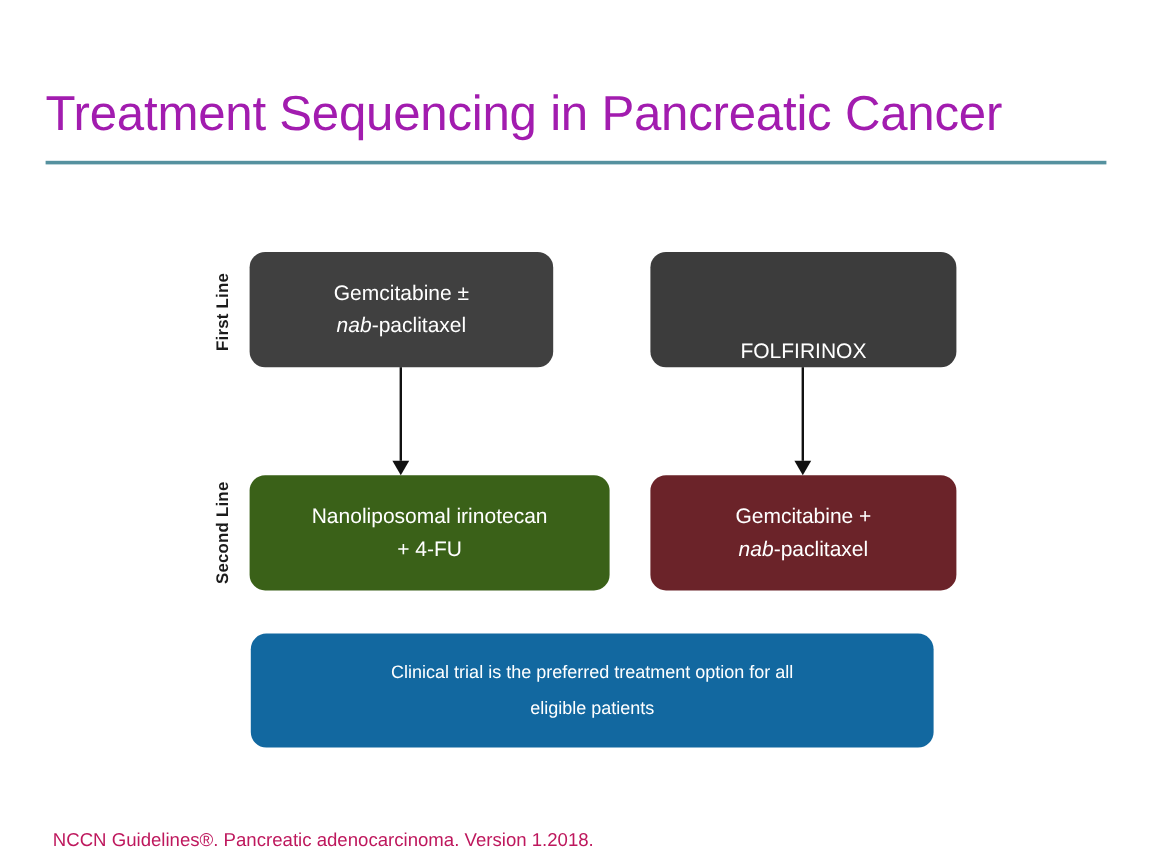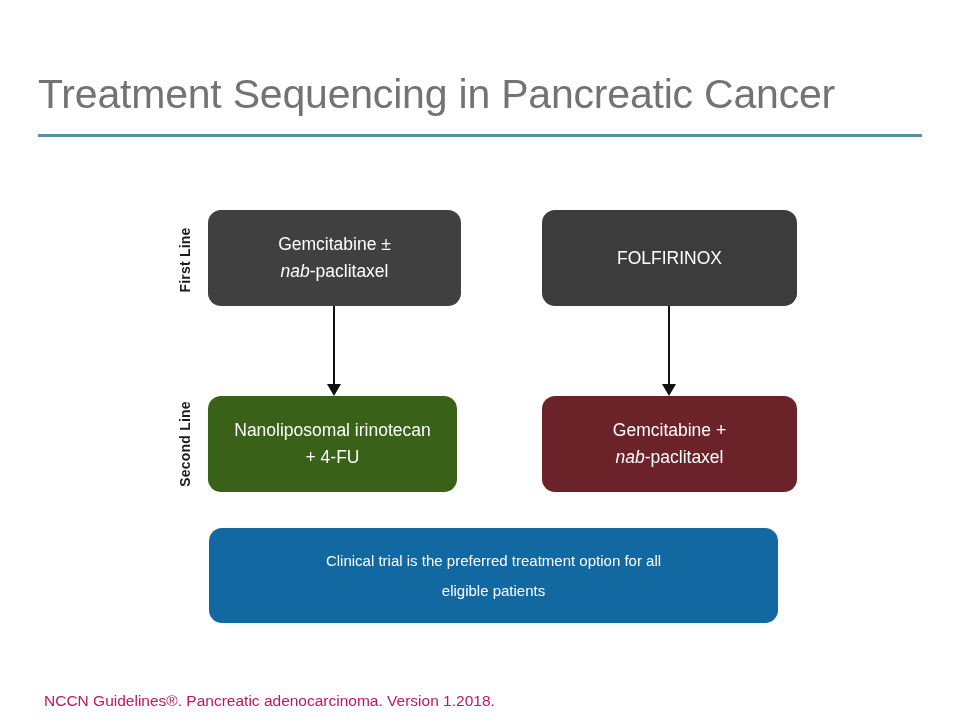--- a/index.html
+++ b/index.html
@@ -22,21 +22,21 @@
 
   
   .title {
     position: absolute;
     left: 38px;
     top: 68px;
     width: 884px;
     font-size: 41px;
     line-height: 52px;
     font-weight: 400;
-    color: #737373;
+    color: #a21caf;
     letter-spacing: -0.2px;
     white-space: nowrap;
   }
   .title-rule {
     position: absolute;
     left: 38px;
     top: 134px;
     width: 884px;
     height: 3px;
     background: #55919f;
@@ -80,22 +80,22 @@
     color: #ffffff;
     font-size: 17.5px;
     line-height: 27px;
     padding: 0 14px;
     box-sizing: border-box;
   }
   .box .txt { display: block; width: 100%; }
   .box i { font-style: italic; }
 
   .box-gem-nab   { left: 208px; top: 210px; width: 253px; height: 96px; background: #404040; }
-  .box-folfirinox{ left: 542px; top: 210px; width: 255px; height: 96px; background: #3c3c3c; }
-  .box-nanolipo  { left: 208px; top: 396px; width: 249px; height: 96px; background: #3a6118; }
+  .box-folfirinox{ left: 542px; top: 210px; width: 255px; height: 96px; background: #3c3c3c; align-items: flex-end; }
+  .box-nanolipo  { left: 208px; top: 396px; width: 300px; height: 96px; background: #3a6118; }
   .box-gem-nab2  { left: 542px; top: 396px; width: 255px; height: 96px; background: #6b2329; justify-content: center; }
 
   .box-clinical {
     left: 209px; top: 528px; width: 569px; height: 95px;
     background: #1268a0;
     font-size: 15px;
     line-height: 30px;
     padding: 0 26px;
   }
 

